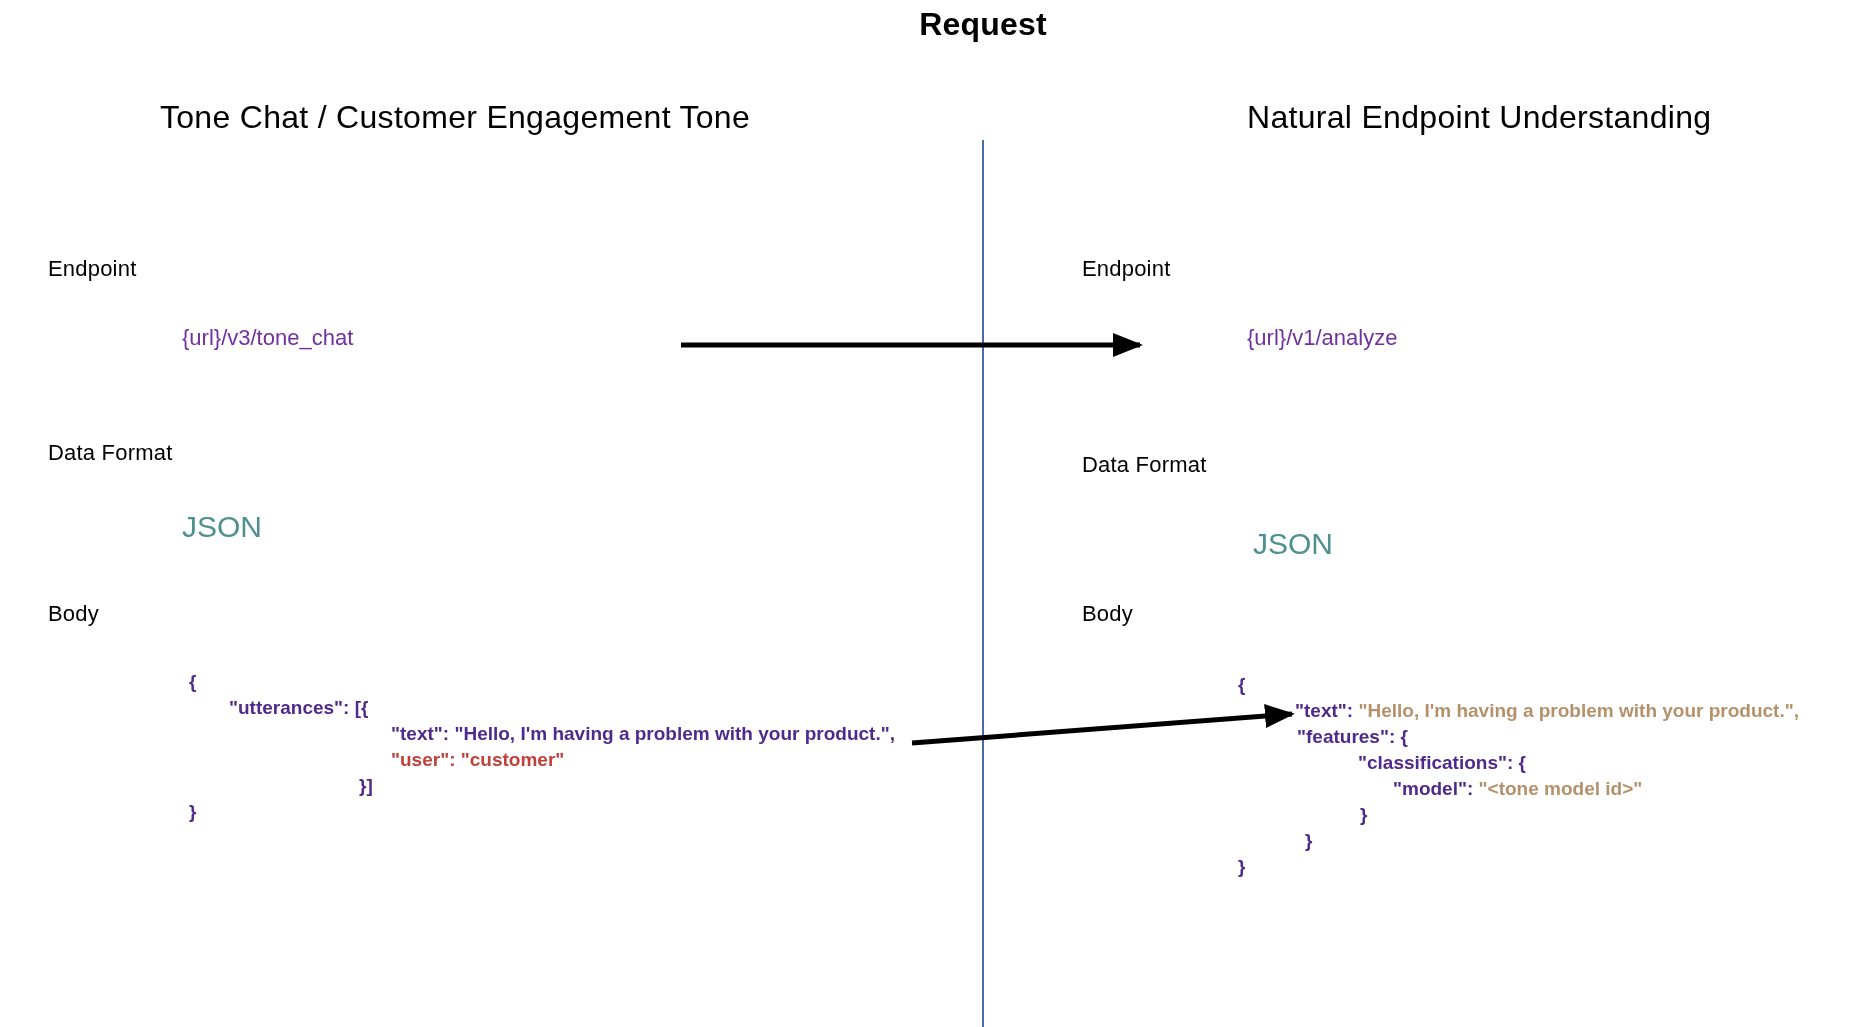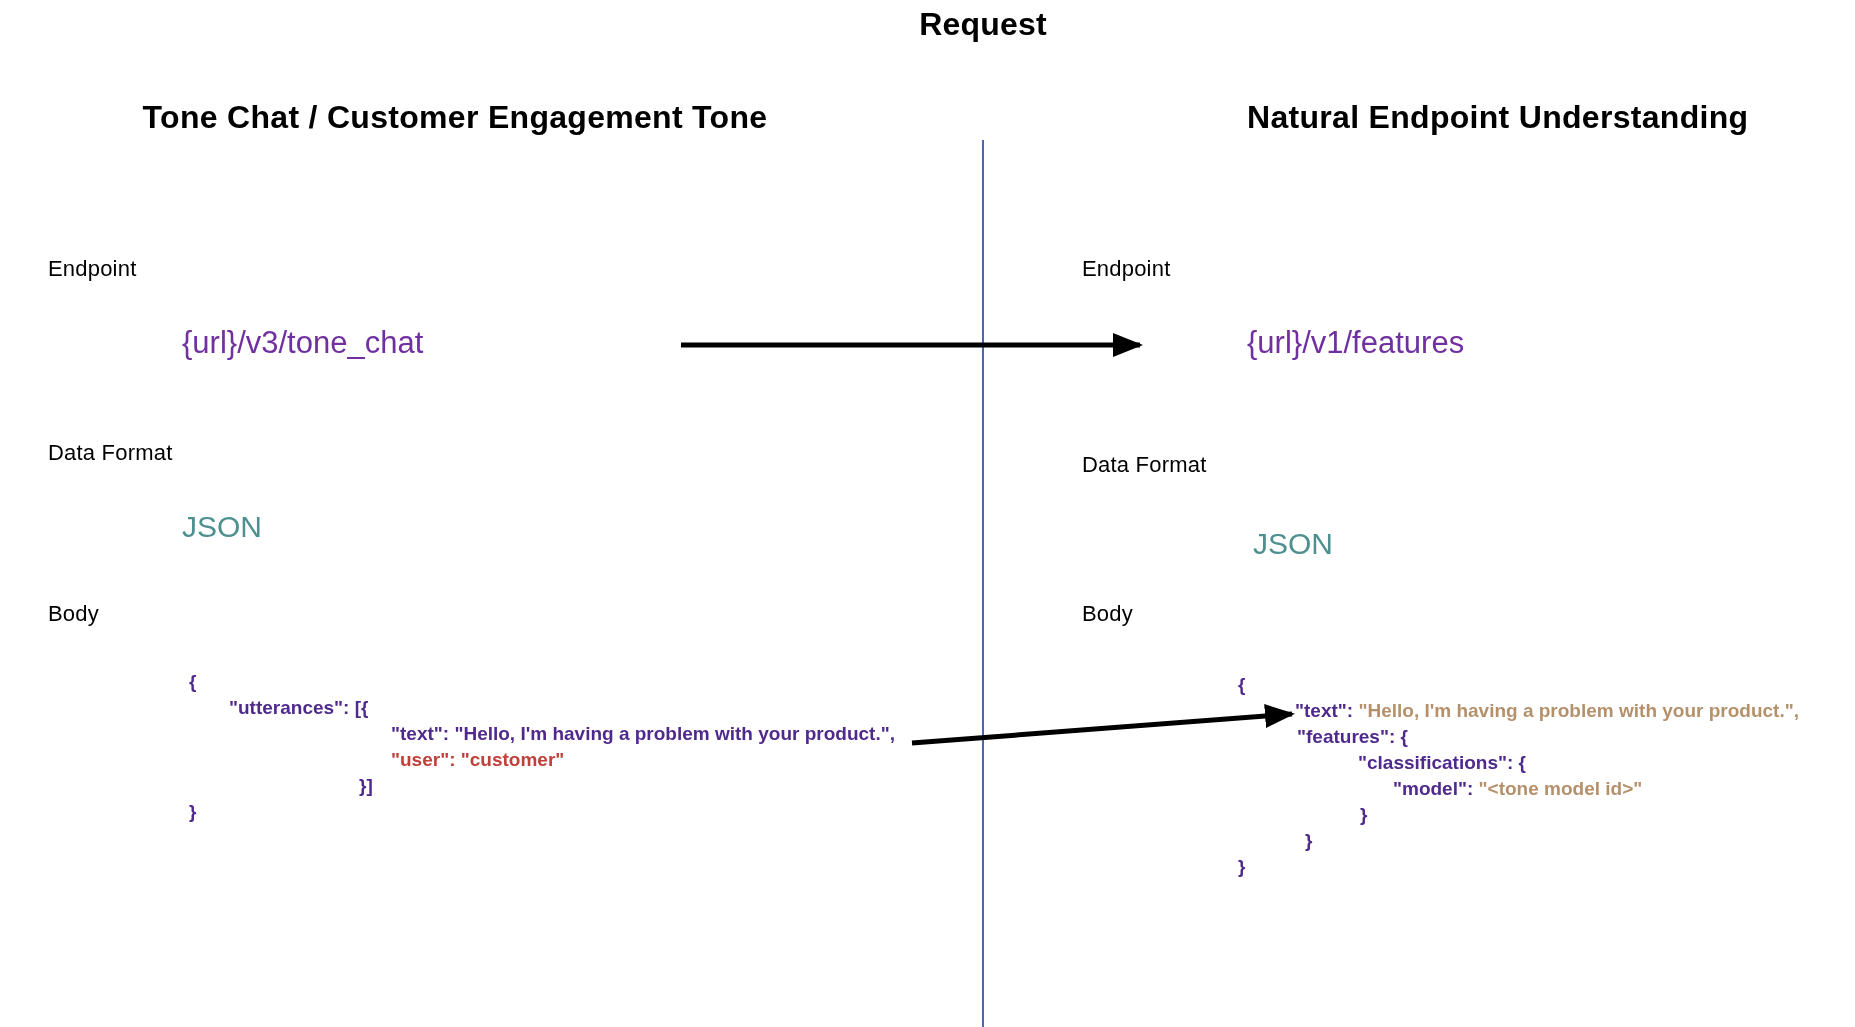--- a/index.html
+++ b/index.html
@@ -17,39 +17,39 @@
     font-size:32px;font-weight:700;letter-spacing:.2px;
     white-space:nowrap;
   }
   .divider{
     position:absolute;left:982px;top:140px;
     width:2px;height:887px;
     background:var(--c-divider,#4a69ad);
   }
   .col-hdr{
     position:absolute;top:99px;
-    font-size:32px;font-weight:700;letter-spacing:.3px;
+    font-size:32px;font-weight:400;letter-spacing:.3px;
     white-space:nowrap;
   }
   .left-hdr{left:60px;width:790px;text-align:center;}
   .right-hdr{left:1247px;}
   .sec-label{
     position:absolute;
     font-size:22px;font-weight:500;letter-spacing:.2px;
     white-space:nowrap;
   }
   .lab-endpoint-l{left:48px;top:256px;}
   .lab-endpoint-r{left:1082px;top:256px;}
   .lab-format-l{left:48px;top:440px;}
   .lab-format-r{left:1082px;top:452px;}
   .lab-body-l{left:48px;top:601px;}
   .lab-body-r{left:1082px;top:601px;}
   .endpoint-val{
     position:absolute;
-    font-size:31px;font-weight:500;
+    font-size:22px;font-weight:500;
     color:var(--c-endpoint-purple,#7030a0);
     white-space:nowrap;
   }
   .ep-l{left:182px;top:325px;}
   .ep-r{left:1247px;top:325px;}
   .format-val{
     position:absolute;
     font-size:30px;font-weight:500;
     color:var(--c-teal,#4e8f8f);
     white-space:nowrap;
@@ -109,21 +109,21 @@
   <div class="code code-l">
     <div class="ln i0">{</div>
     <div class="ln i1">"utterances": [{</div>
     <div class="ln i2">"text": "Hello, I'm having a problem with your product.",</div>
     <div class="ln i2 red">"user": "customer"</div>
     <div class="ln i3">}]</div>
     <div class="ln i0">}</div>
   </div>
 
   <div class="sec-label lab-endpoint-r">Endpoint</div>
-  <div class="endpoint-val ep-r">{url}/v1/features</div>
+  <div class="endpoint-val ep-r">{url}/v1/analyze</div>
 
   <div class="sec-label lab-format-r">Data Format</div>
   <div class="format-val fmt-r">JSON</div>
 
   <div class="sec-label lab-body-r">Body</div>
 
   <div class="code code-r">
     <div class="ln j0">{</div>
     <div class="ln j1"><span>"text"</span><span>: </span><span class="tan">"Hello, I'm having a problem with your product.",</span></div>
     <div class="ln j2">"features": {</div>

